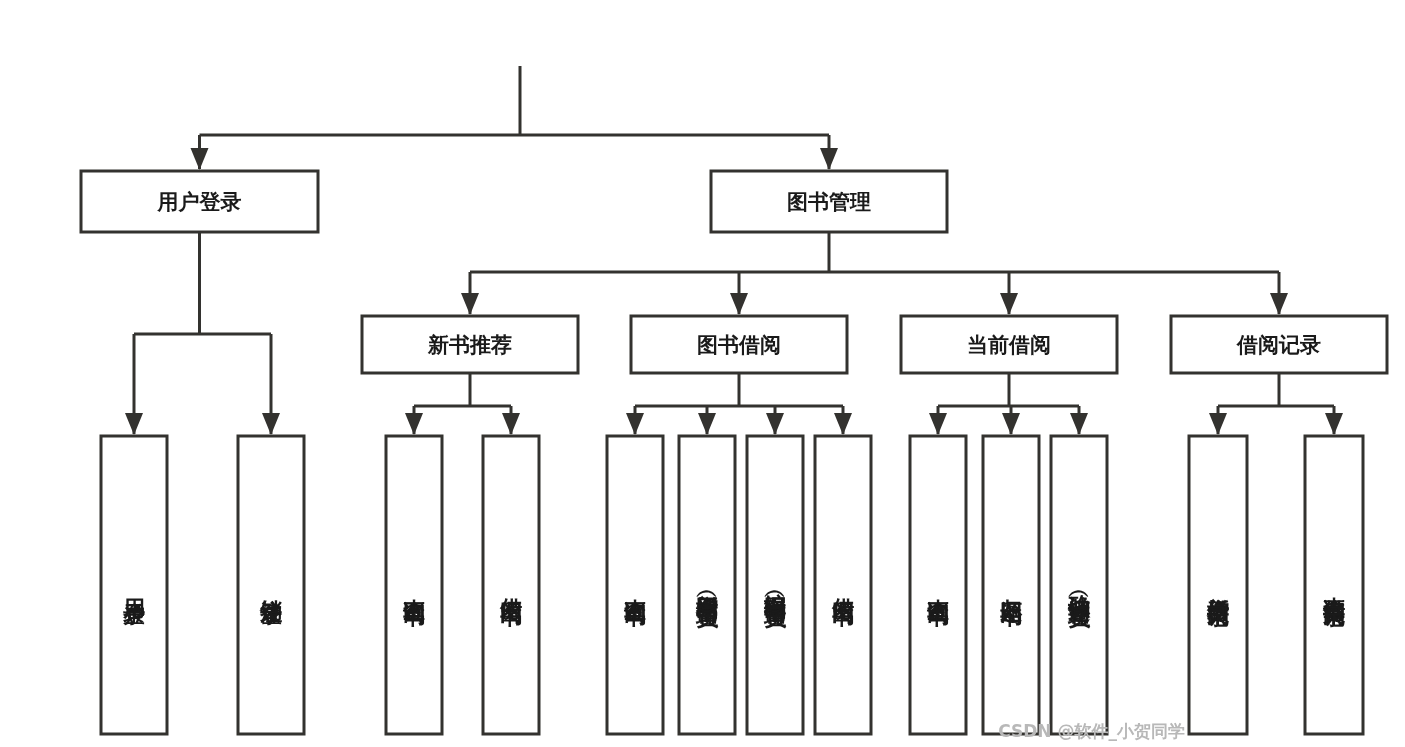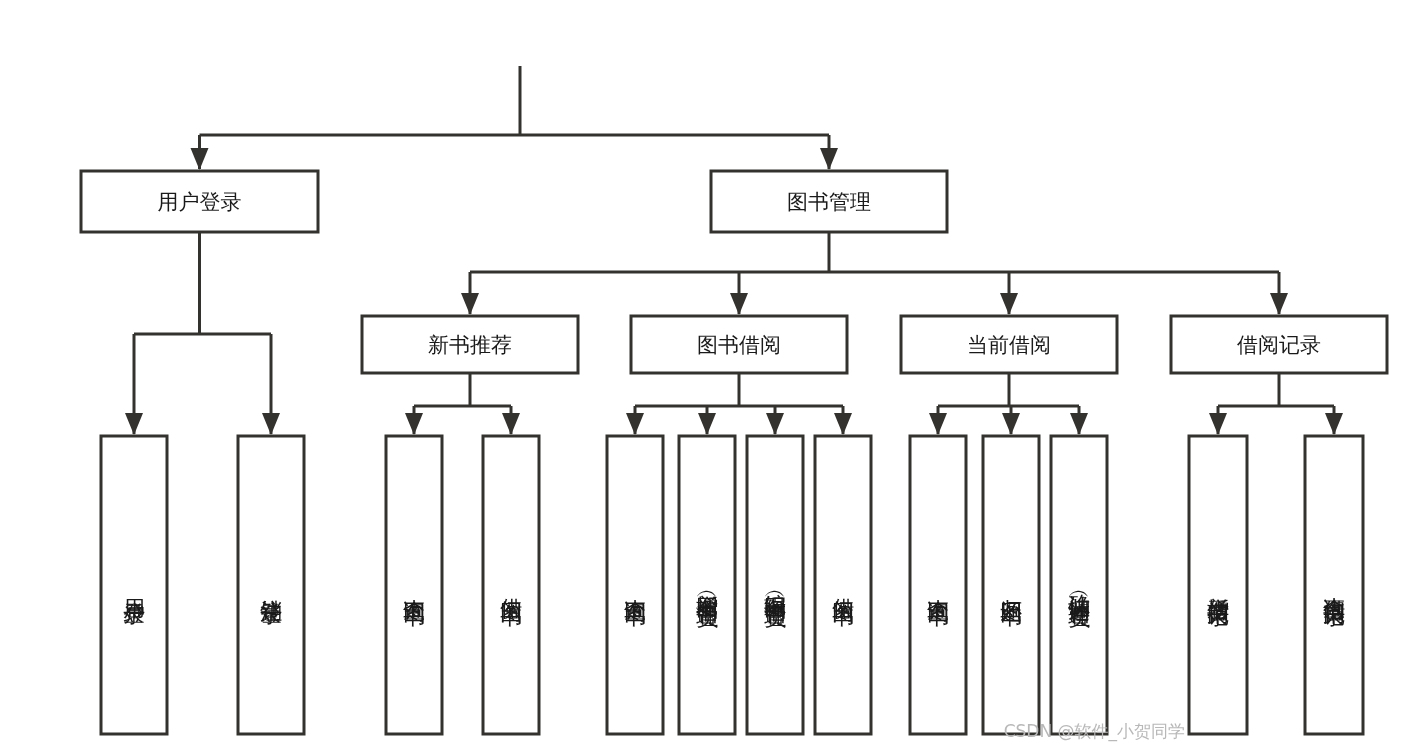--- a/index.html
+++ b/index.html
@@ -12,20 +12,21 @@
     width: 1405px;
     height: 747px;
     overflow: hidden;
     font-family: "DejaVu Sans", "Liberation Sans", sans-serif;
   }
   #diagram-root {
     position: relative;
     width: 1195px;
     height: 747px;
     background: #ffffff;
+    font-weight: bold;
   }
   svg#tree-svg {
     position: absolute;
     left: 0;
     top: 0;
     width: 1405px;
     height: 747px;
     display: block;
   }
   .node-box {

